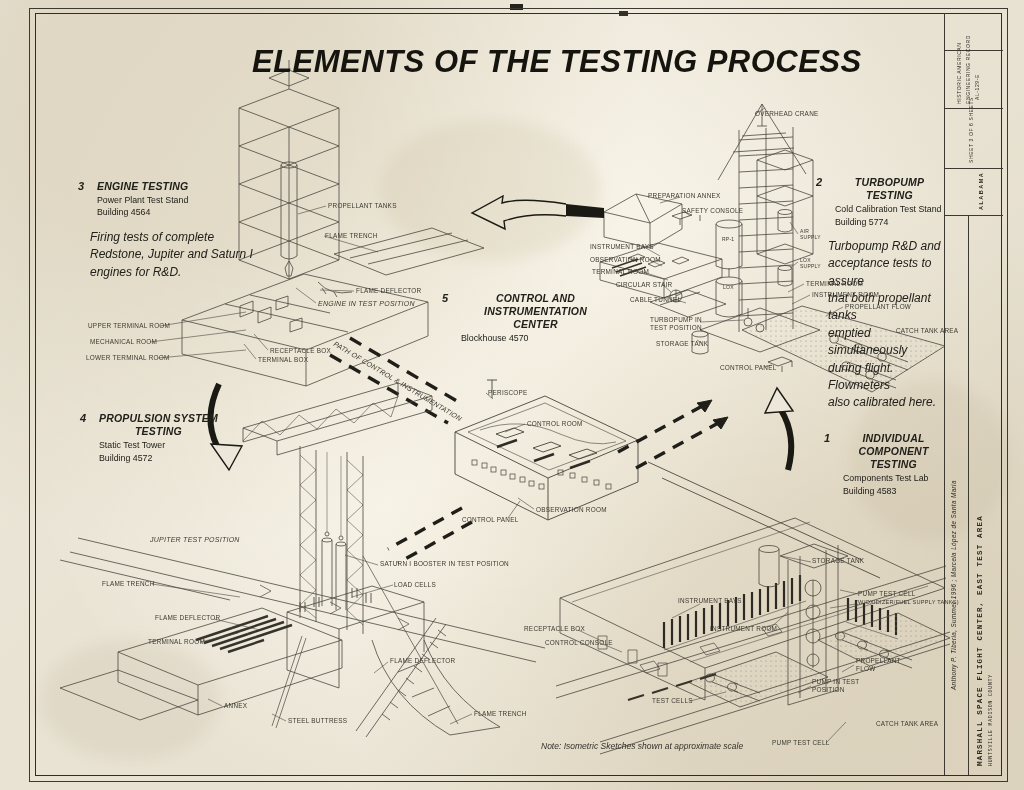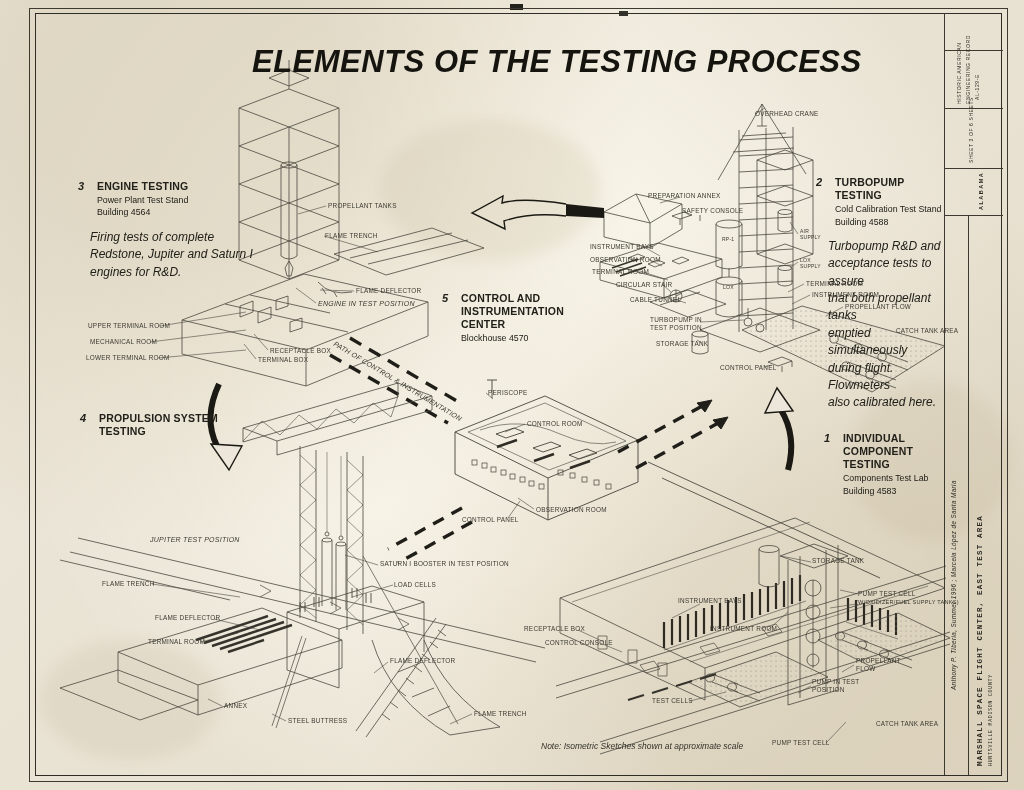--- a/index.html
+++ b/index.html
@@ -16,21 +16,21 @@
   .stain{position:absolute;border-radius:50%;filter:blur(7px);pointer-events:none;}
   svg{position:absolute;left:0;top:0;}
   .frame-outer{position:absolute;left:29px;top:8px;width:977px;height:772px;border:1.4px solid #3b3930;}
   .frame-inner{position:absolute;left:35px;top:13px;width:965px;height:761px;border:1.6px solid #2f2d26;}
   .vline,.hline{position:absolute;background:#3b3930;}
   .page-title{position:absolute;left:252px;top:44px;width:520px;text-align:center;
     font-size:31px;font-weight:800;font-style:italic;letter-spacing:.5px;color:#15140f;white-space:nowrap;}
   .sec{position:absolute;color:#21201a;}
   .sec .hd{display:flex;gap:7px;}
   .sec .num{font-weight:bold;font-style:italic;font-size:11px;width:12px;flex:0 0 12px;}
-  .sec .ht{font-weight:bold;font-size:10.5px;line-height:1.25;white-space:pre-line;letter-spacing:.2px;}
+  .sec .ht{font-weight:bold;font-style:italic;font-size:10.5px;line-height:1.25;white-space:pre-line;letter-spacing:.2px;text-align:center;}
   .sec .sub{margin-left:19px;margin-top:1px;font-size:8.8px;line-height:1.4;white-space:pre-line;}
   .sec .body{margin-left:12px;margin-top:10px;font-style:italic;font-size:12px;line-height:1.45;white-space:pre-line;}
   .callout{position:absolute;font-size:6.4px;letter-spacing:.25px;color:#3a382f;
     line-height:1.25;white-space:pre-line;transform-origin:left top;}
   .note{position:absolute;left:541px;top:741px;font-style:italic;font-size:8.5px;color:#33312a;}
   .rot{position:absolute;transform:rotate(-90deg);transform-origin:left top;white-space:nowrap;color:#2c2a23;}
   .tb-small{font-size:5px;letter-spacing:.6px;}
   .tb-site{font-size:7.5px;font-weight:bold;letter-spacing:1.2px;font-family:"Liberation Mono",monospace;}
   .tb-county{font-size:4.8px;letter-spacing:.8px;font-family:"Liberation Mono",monospace;}
   .tb-state{font-size:5.5px;letter-spacing:1.5px;font-weight:bold;}
@@ -244,21 +244,21 @@
 Redstone, Jupiter and Saturn I
 engines for R&amp;D.</div>
   </div>
 
   <div class="sec" style="left:816px;top:176px;width:128px;">
     <div class="hd">
         <span class="num">2</span>
       <span class="ht">TURBOPUMP TESTING</span>
       </div>
     <div class="sub">Cold Calibration Test Stand
-Building 4588</div>
+Building 5774</div>
     <div class="body">Turbopump R&amp;D and
 acceptance tests to assure
 that both propellant tanks
 emptied simultaneously
 during flight.  Flowmeters
 also calibrated here.</div>
   </div>
 
   <div class="sec" style="left:442px;top:292px;width:168px;">
     <div class="hd">
@@ -268,20 +268,22 @@
       </div>
     <div class="sub">Blockhouse  4570</div>
   </div>
 
   <div class="sec" style="left:80px;top:412px;width:160px;">
     <div class="hd">
         <span class="num">4</span>
       <span class="ht">PROPULSION SYSTEM
 TESTING</span>
       </div>
+    <div class="sub">Static Test Tower
+Building 4572</div>
   </div>
 
   <div class="sec" style="left:824px;top:432px;width:120px;">
     <div class="hd">
         <span class="num">1</span>
       <span class="ht">INDIVIDUAL COMPONENT
 TESTING</span>
       </div>
     <div class="sub">Components Test Lab
 Building 4583</div>

